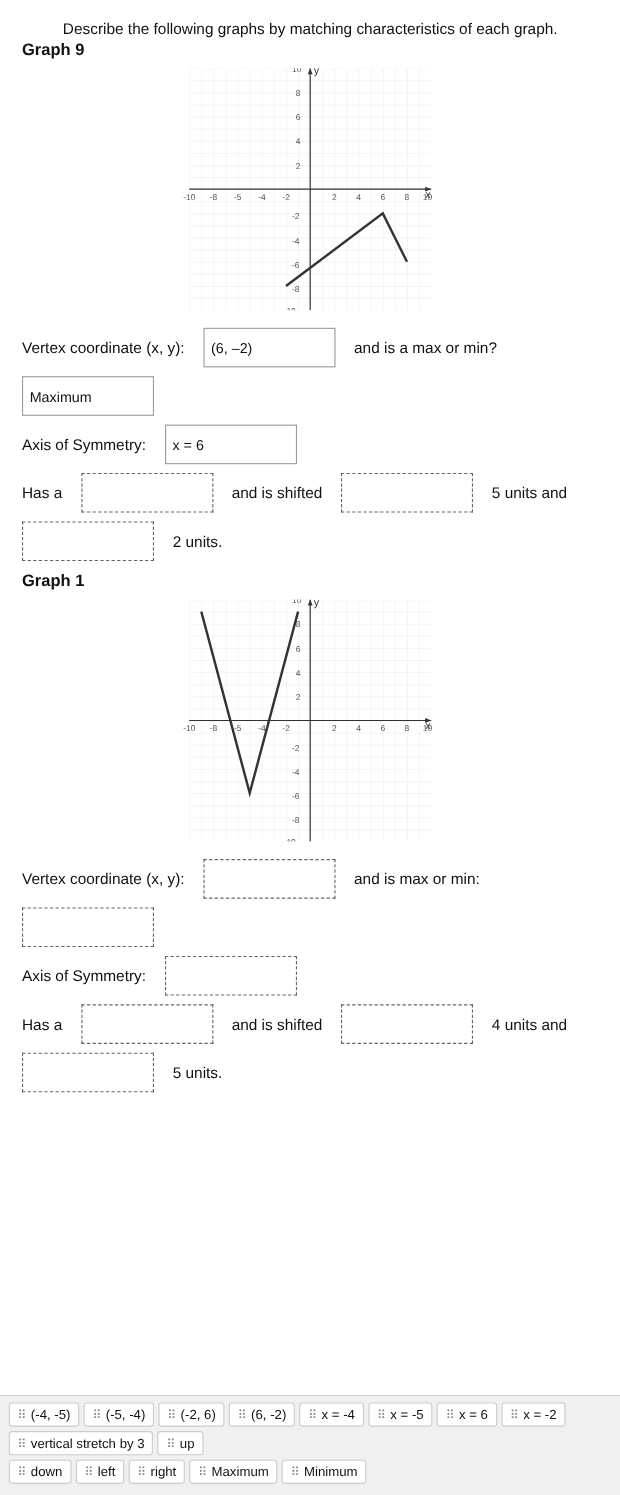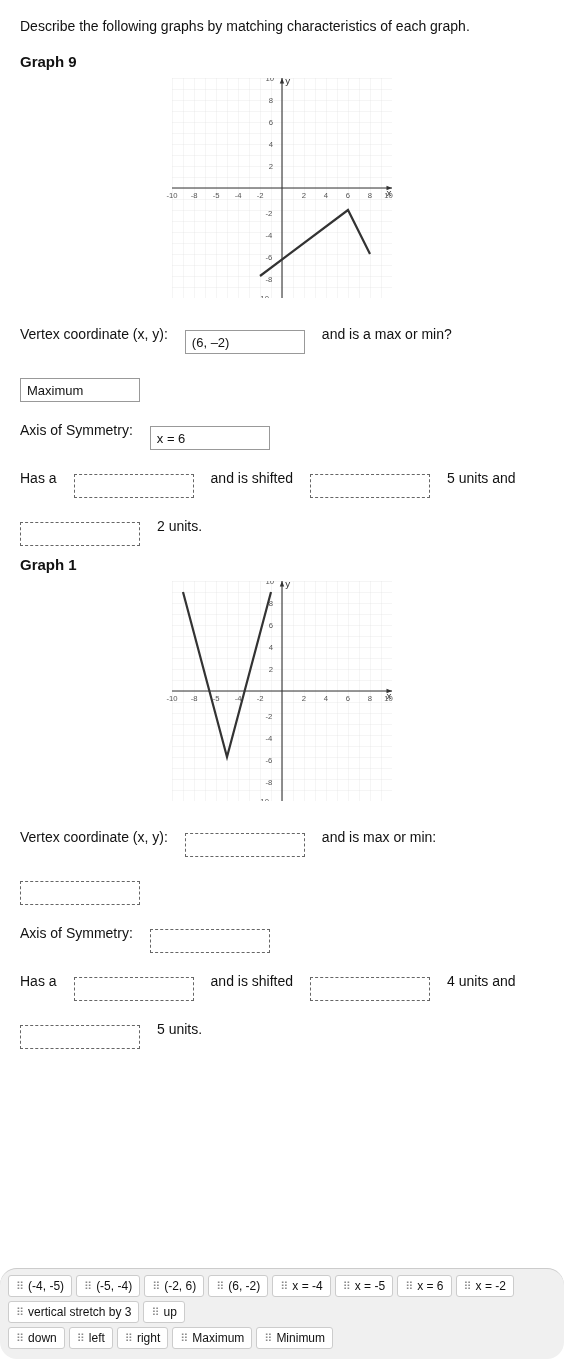--- a/index.html
+++ b/index.html
@@ -7,21 +7,21 @@
       font-family: Arial, sans-serif;
       font-size: 14px;
       background: #fff;
       color: #111;
       width: 564px;
       padding: 16px 20px;
     }
     .instructions {
       font-size: 14px;
       line-height: 1.5;
-      margin-bottom: 16px;
+      text-align: center;
     }
     .section-title {
       font-size: 15px;
       font-weight: bold;
       margin-bottom: 8px;
     }
     .graph-container {
       margin-bottom: 16px;
       display: flex;
       justify-content: center;
@@ -32,44 +32,42 @@
     .answer-row {
       display: flex;
       align-items: center;
       flex-wrap: wrap;
       margin-bottom: 8px;
       gap: 17px;
     }
     .answer-box {
       border: 1px dashed #666;
       min-width: 120px;
-      height: 24px;
+      height: 36px;
       display: inline-flex;
       align-items: center;
       padding: 2px 6px;
       font-size: 13px;
-      margin-top: 16px;
     }
     .answer-box.filled {
       border-style: solid;
       border-color: #999;
     }
     .label-text {
       font-size: 14px;
       white-space: nowrap;
     }
     .chip-bar {
       position: fixed;
       bottom: 0;
       left: 0;
       width: 564px;
       background: #f0f0f0;
       border-top: 1px solid #ccc;
       padding: 6px 8px;
-      border-radius: 17px;
     }
     .chip-row {
       display: flex;
       flex-wrap: wrap;
       gap: 4px;
       margin-bottom: 4px;
     }
     .chip {
       display: inline-flex;
       align-items: center;

